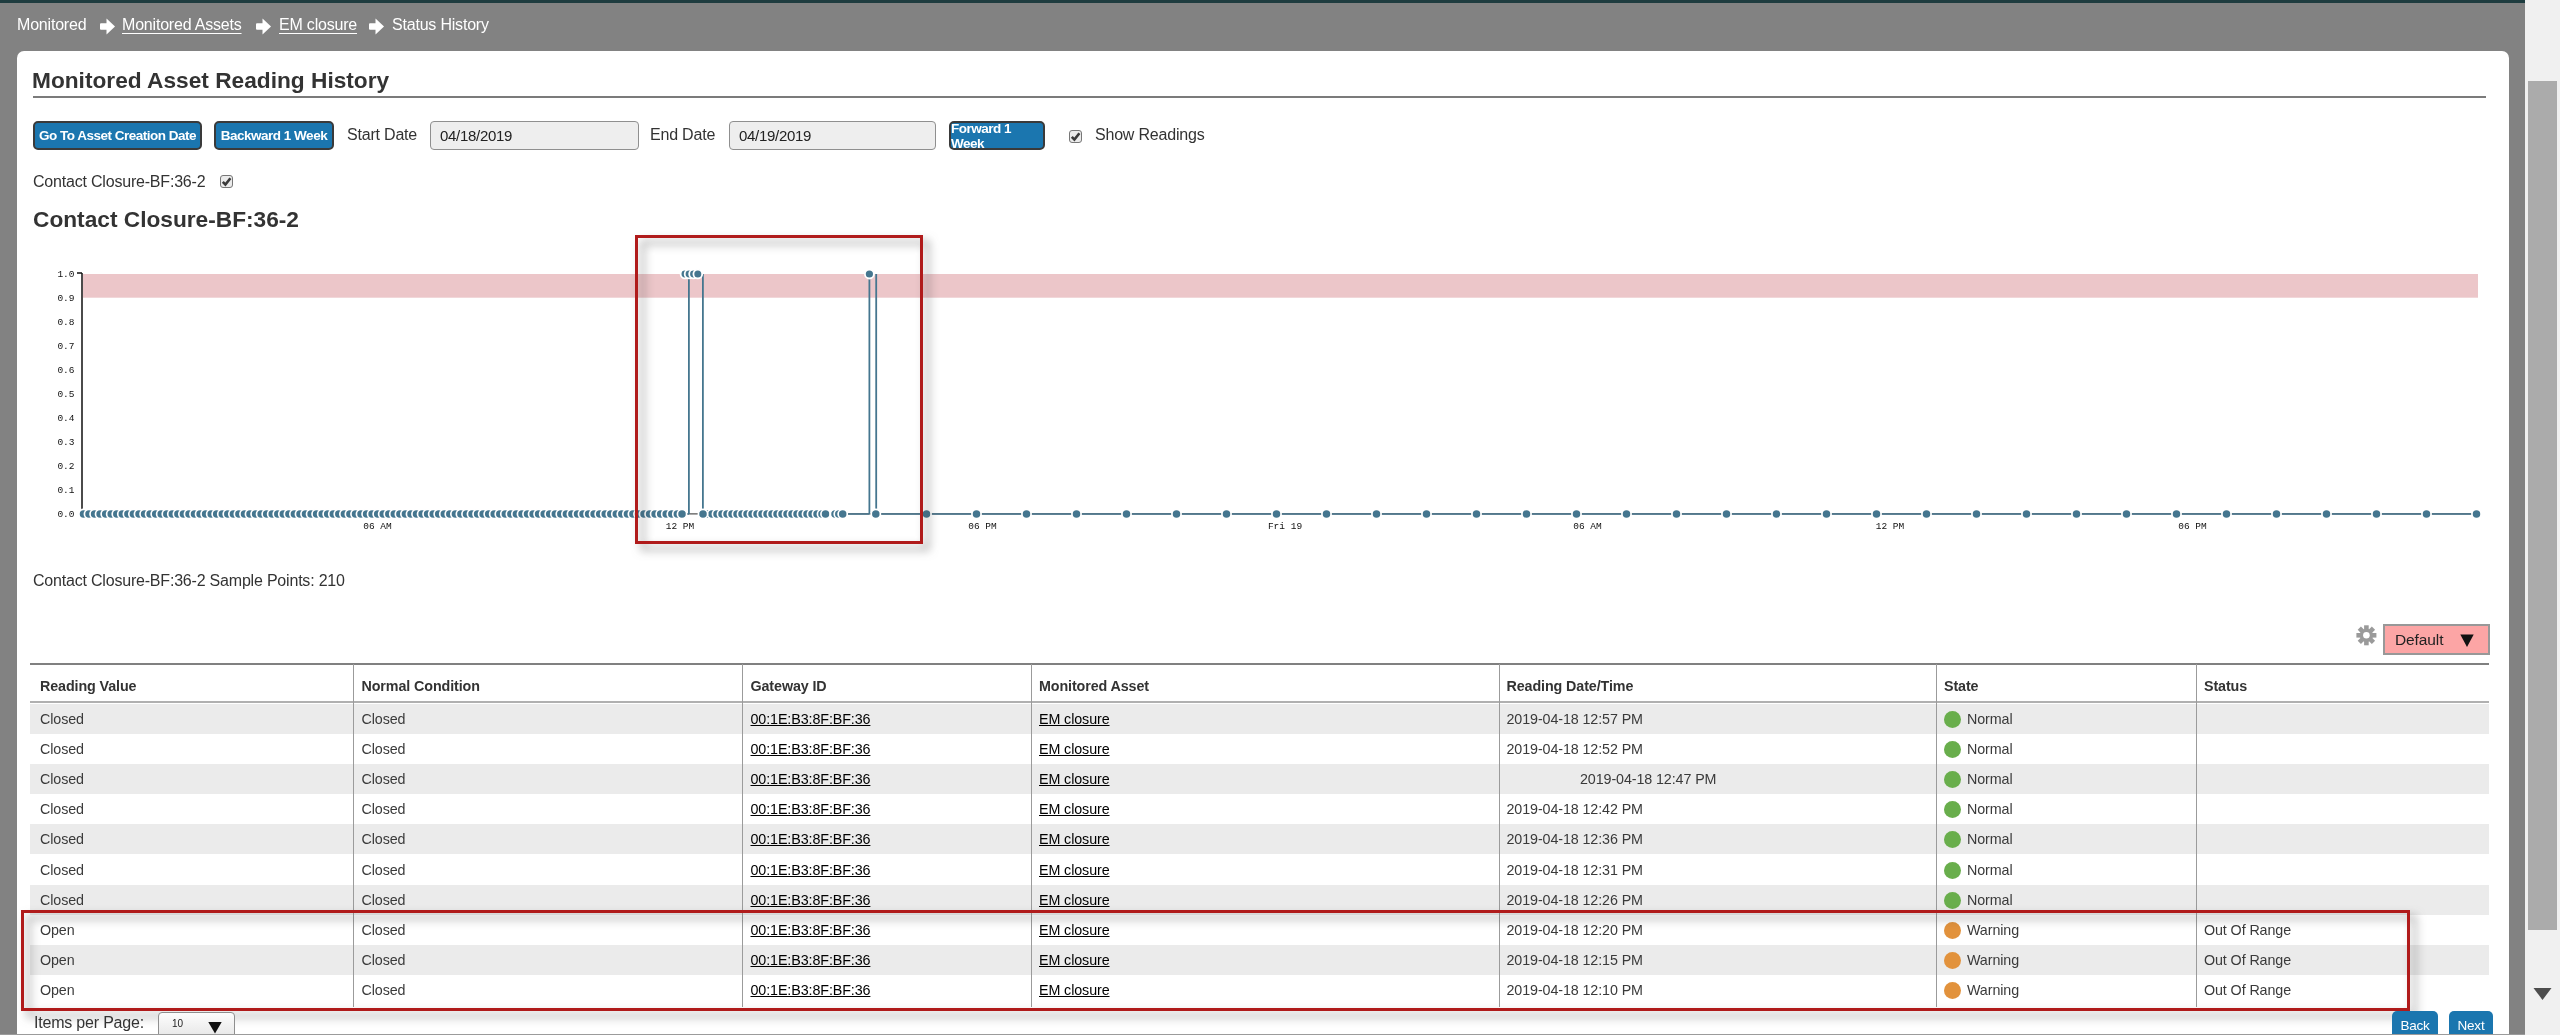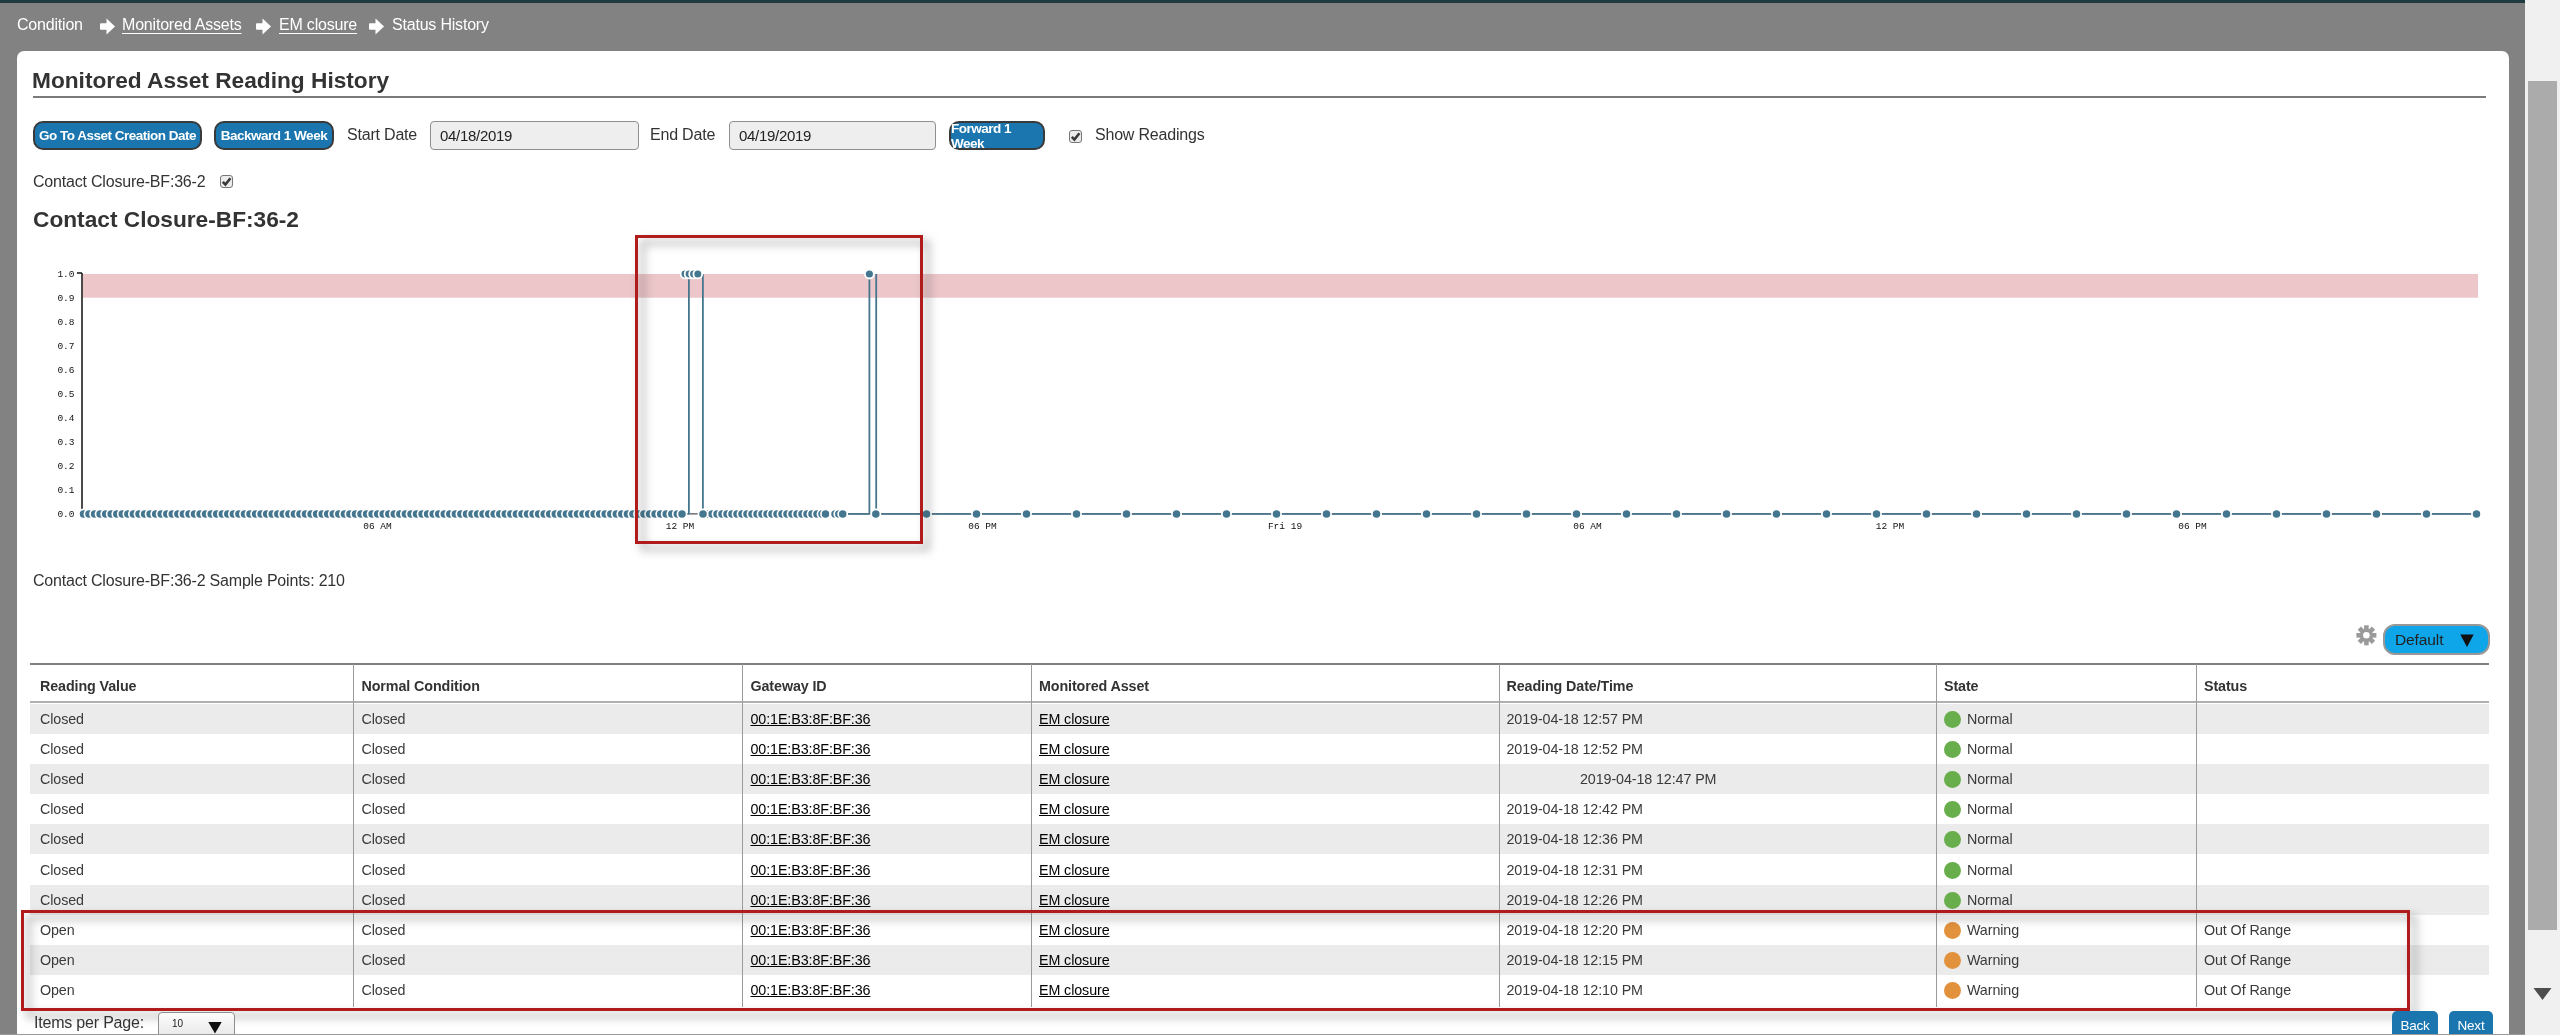--- a/index.html
+++ b/index.html
@@ -5,41 +5,41 @@
 html,body{width:2560px;height:1035px;overflow:hidden}
 body{position:relative;font-family:"Liberation Sans",sans-serif;background:#fff}
 .abs{position:absolute}
 .bg{left:0;top:0;width:2525px;height:1035px;background:#828282}
 .teal{left:0;top:0;width:2525px;height:3px;background:#1e3c3f}
 .crumb{top:16px;color:#fff;font-size:16px;letter-spacing:-0.2px;white-space:nowrap}
 .crumb u{text-underline-offset:3px}
 .panel{left:17px;top:51px;width:2492px;height:984px;background:#fff;border-radius:7px 7px 0 0}
 .h1{left:32px;top:67px;font-size:22.7px;font-weight:bold;color:#333;letter-spacing:0}
 .hr1{left:33px;top:96px;width:2453px;height:2px;background:#7b7b7b}
-.btn{display:flex;align-items:center;justify-content:center;background:#1b76af;border:2px solid #3a3a3a;border-radius:10px;color:#fff;font-size:13.5px;font-weight:bold;letter-spacing:-0.5px;height:29px}
+.btn{display:flex;align-items:center;justify-content:center;background:#1b76af;border:2px solid #3a3a3a;border-radius:5px;color:#fff;font-size:13.5px;font-weight:bold;letter-spacing:-0.5px;height:29px}
 .lbl{font-size:16px;color:#333;letter-spacing:-0.2px;line-height:29px;white-space:nowrap}
 .inp{background:#eee;border:1px solid #8f8f8f;border-radius:4px;height:29px;font-size:15px;color:#222;letter-spacing:-0.3px;line-height:27px;padding-left:9px}
 .cb{background:#ebebeb;border:1px solid #777;border-radius:3px;width:13px;height:13px}
 .cb svg{position:absolute;left:-1px;top:-1px;width:13px;height:13px}
 .h2{font-size:22.7px;font-weight:bold;color:#333;letter-spacing:0}
 .redbox{border:3px solid #b01b1b;filter:drop-shadow(6px 6px 5px rgba(60,60,60,0.55))}
 .txt{font-size:16px;color:#333;letter-spacing:-0.2px;white-space:nowrap}
-.sel{background:#0ea5e9;border:2px solid #989898;border-radius:12px}
+.sel{background:#fca5a5;border:2px solid #989898;border-radius:0}
 .th{font-size:14.3px;font-weight:bold;color:#333;letter-spacing:-0.1px;white-space:nowrap}
 .td{font-size:14.3px;color:#3a3a3a;letter-spacing:-0.1px;white-space:nowrap}
 .td a{color:#000000;text-decoration:underline}
 .dot{width:17px;height:17px;border-radius:50%}
 .row{left:30px;width:2459px;height:30.2px}
 .sep{width:1px;background:#9b9b9b}
 .bbtn{display:flex;align-items:center;justify-content:center;background:#1b76af;border-radius:5px;color:#fff;font-size:13.5px;letter-spacing:-0.2px}
 </style></head>
 <body>
 <div class="abs bg"></div>
 <div class="abs teal"></div>
-<div class="abs crumb" style="left:17px">Condition</div>
+<div class="abs crumb" style="left:17px">Monitored</div>
 <div class="abs crumb" style="left:122px"><u>Monitored Assets</u></div>
 <div class="abs crumb" style="left:279px"><u>EM closure</u></div>
 <div class="abs crumb" style="left:392px">Status History</div>
 <div class="abs panel"></div>
 <div class="abs h1">Monitored Asset Reading History</div>
 <div class="abs hr1"></div>
 <div class="abs btn" style="left:33px;top:121px;width:169px">Go To Asset Creation Date</div>
 <div class="abs btn" style="left:214px;top:121px;width:120px">Backward 1 Week</div>
 <div class="abs lbl" style="left:347px;top:120px">Start Date</div>
 <div class="abs inp" style="left:430px;top:121px;width:209px">04/18/2019</div>

